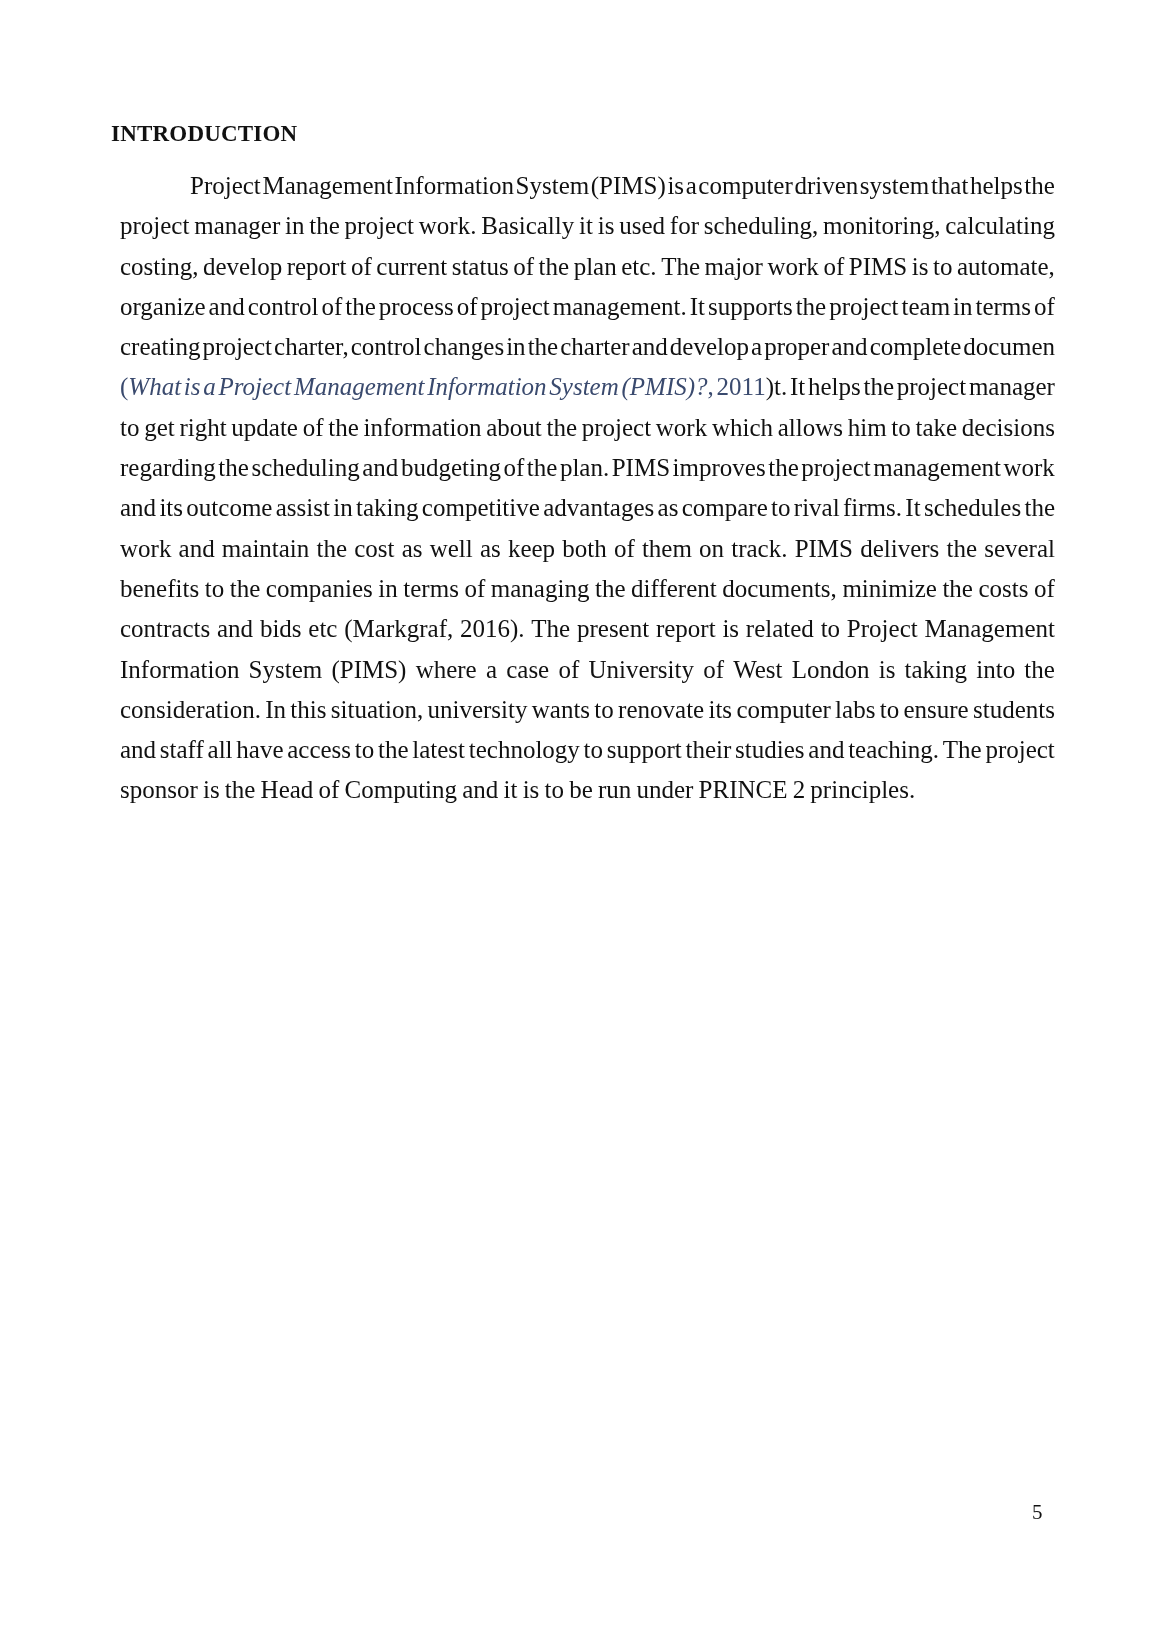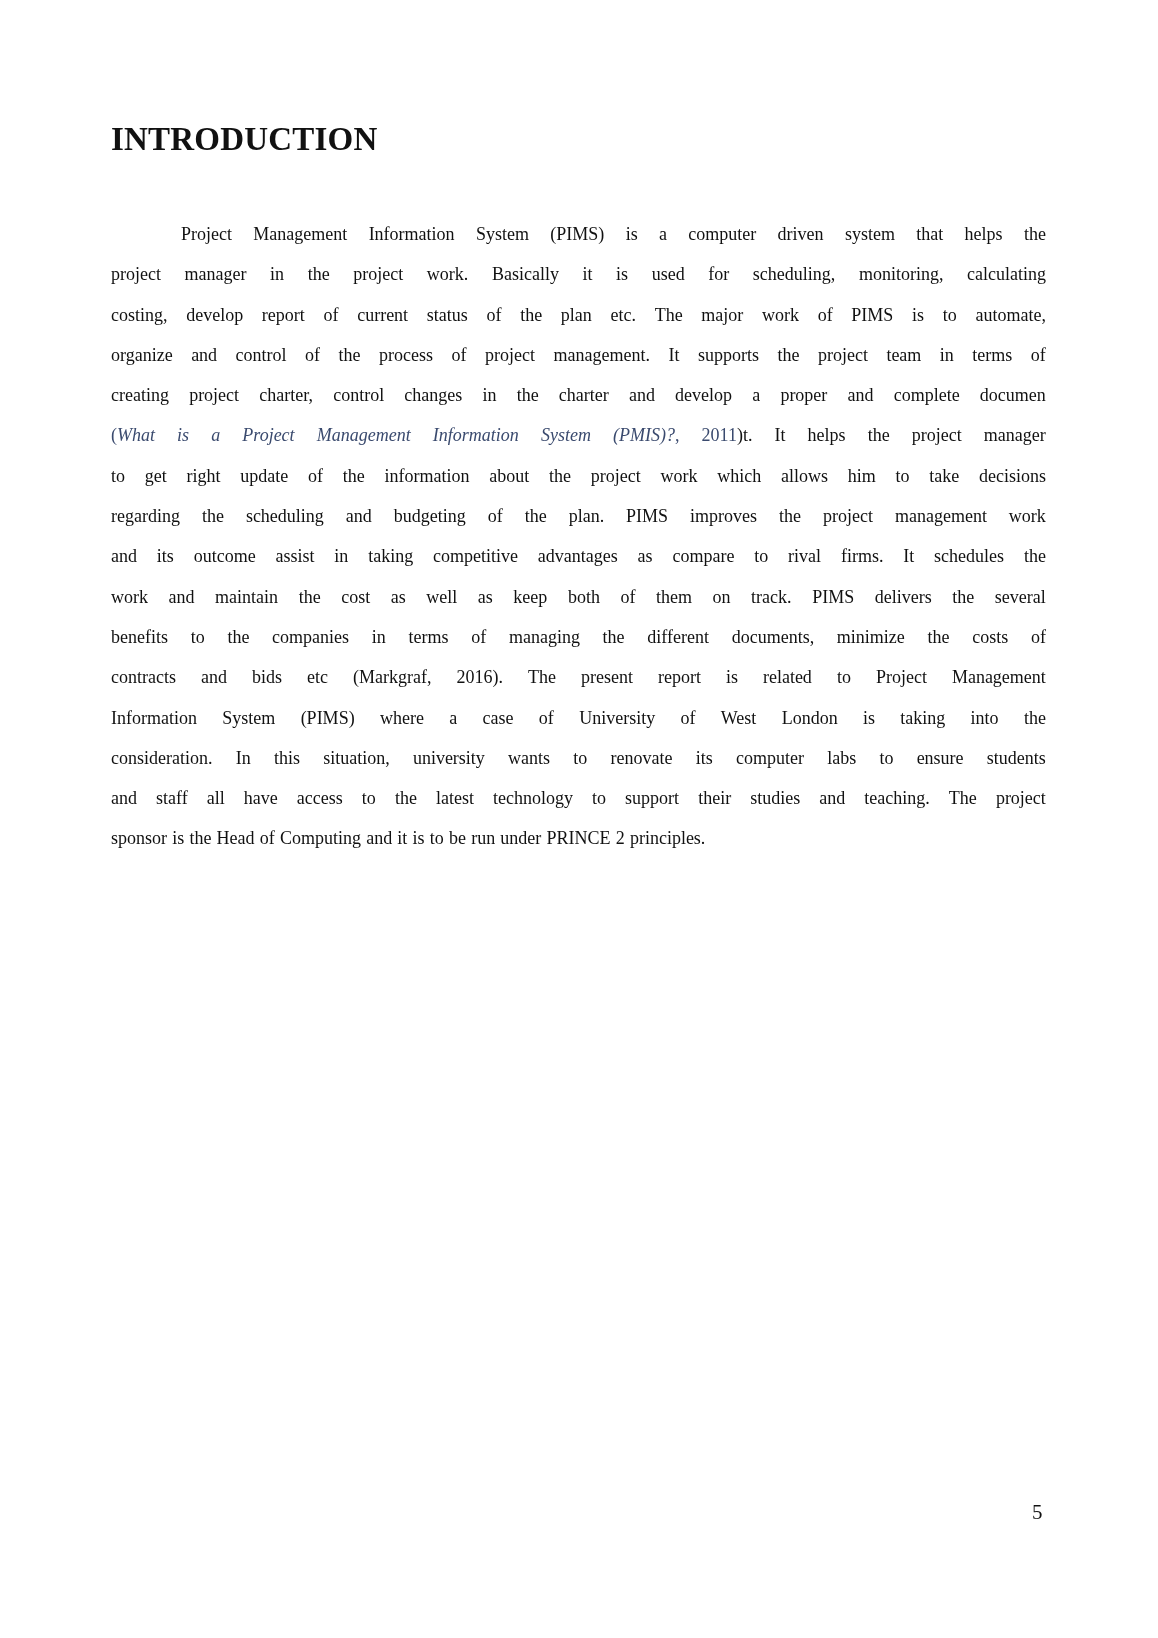--- a/index.html
+++ b/index.html
@@ -20,34 +20,33 @@
       left: 0;
       top: 0;
       width: 1158px;
       height: 1638px;
       background: #ffffff;
     }
     .heading {
       position: absolute;
       left: 111px;
       top: 121px;
-      font-size: 33px;
+      font-size: 23px;
       font-weight: bold;
       letter-spacing: 0.2px;
       margin: 0;
       color: #111111;
     }
     .body-text {
       position: absolute;
-      left: 111px;
+      left: 120px;
       top: 166px;
       width: 935px;
-      font-size: 18px;
+      font-size: 25px;
       line-height: 40.3px;
-      margin-top: 48px;
     }
     .page-number {
       position: absolute;
       left: 1032px;
       top: 1500px;
       font-size: 21px;
       color: #111111;
     }
     
     .jline {

